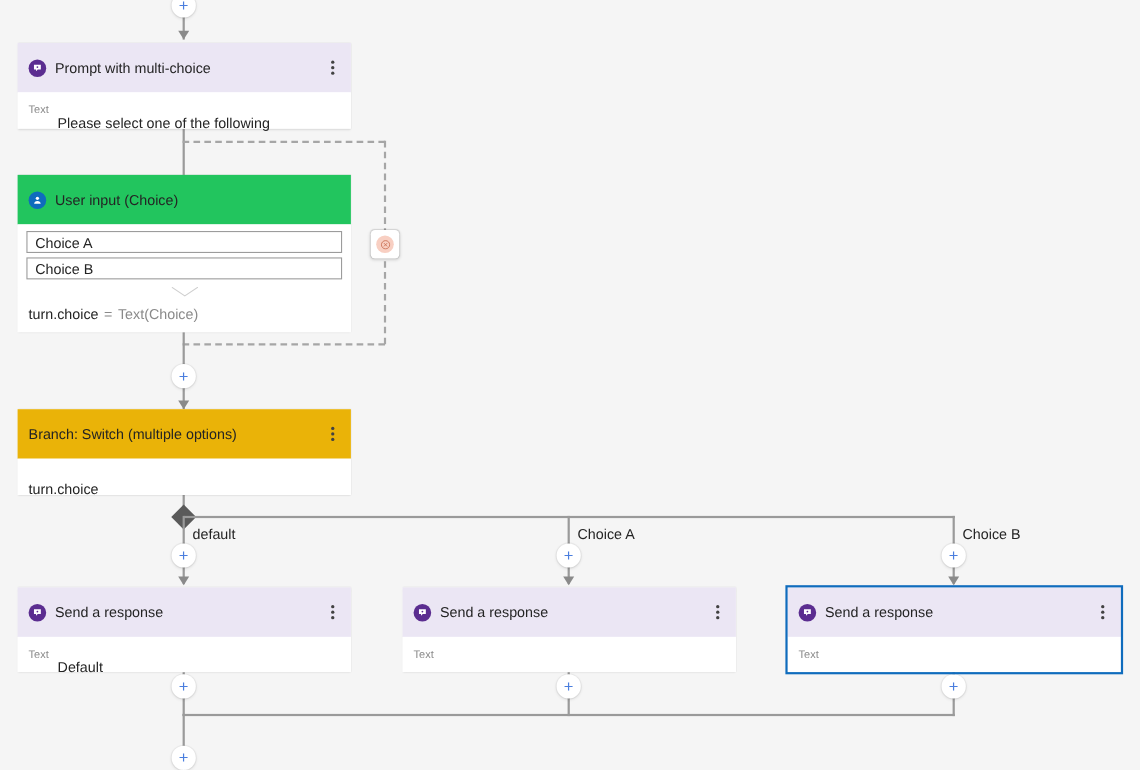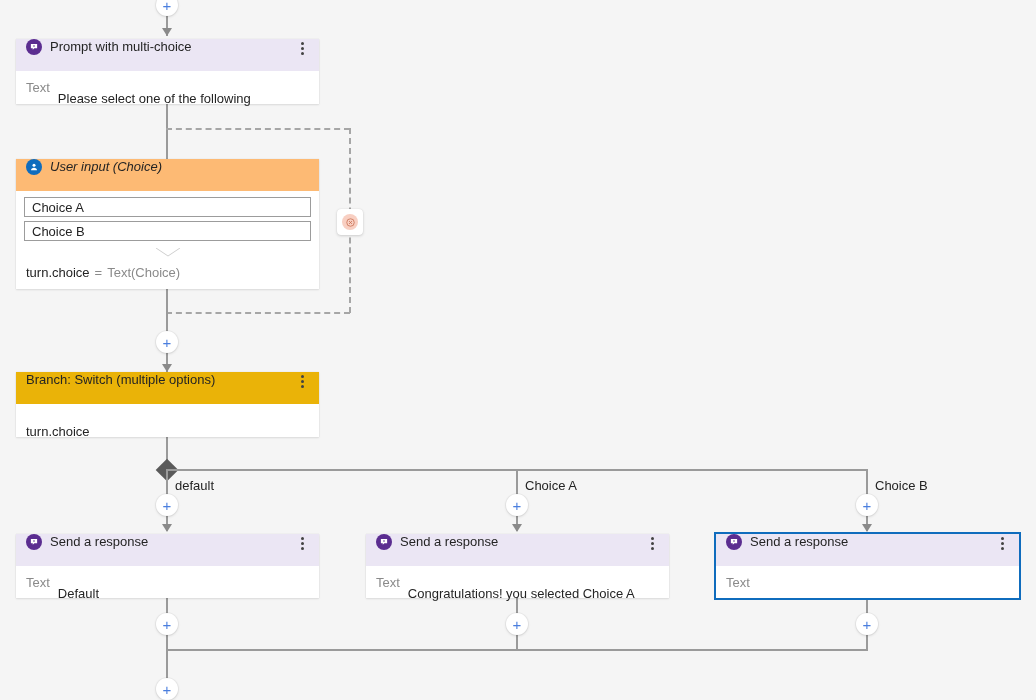--- a/index.html
+++ b/index.html
@@ -31,41 +31,41 @@
   .diamond{position:absolute;width:16px;height:16px;background:#5a5a5a;
     transform:rotate(45deg);}
 
   .branch-label{position:absolute;font-size:13px;color:#242424;white-space:nowrap;}
 
   
   .node{position:absolute;background:#ffffff;
         box-shadow:0 1px 2px rgba(0,0,0,.10),0 0 1px rgba(0,0,0,.12);}
   .node.selected{outline:2px solid #0f6cbd;outline-offset:0;box-shadow:none;}
 
-  .node-head{height:32px;display:flex;align-items:flex-start;padding:0 10px 0 10px;
+  .node-head{height:45px;display:flex;align-items:center;padding:0 10px 0 10px;
     box-sizing:border-box;gap:8px;}
   .head-purple{background:#ebe6f4;}
-  .head-blue{background:#fdba74;font-style:italic;}
+  .head-blue{background:#22c55e;}
   .head-gray{background:#eab308;}
 
   .node-title{font-size:13px;color:#242424;flex:1;white-space:nowrap;overflow:hidden;}
 
   .kebab{width:14px;height:18px;display:flex;flex-direction:column;
     align-items:center;justify-content:center;gap:2px;cursor:pointer;flex:0 0 auto;}
   .kebab i{display:block;width:3px;height:3px;border-radius:50%;background:#424242;}
 
   .ic{width:16px;height:16px;border-radius:50%;flex:0 0 auto;
       display:flex;align-items:center;justify-content:center;}
   .ic svg{display:block;}
   .ic-purple{background:#5b2d90;}
   .ic-blue{background:#0f6cbd;}
 
   .node-body{background:#fff;min-height:32px;display:flex;align-items:center;
     padding:0 10px;box-sizing:border-box;font-size:13px;color:#242424;gap:8px;}
-  .body-label{color:#8a8a8a;font-size:13px;}
+  .body-label{color:#8a8a8a;font-size:10px;}
   .body-val{color:#242424;font-size:13px;margin-top:22px;}
 
   
   .choices{background:#fff;padding:6px 8px 7px 8px;box-sizing:border-box;}
   .choice-box{border:1px solid #9c9c9c;background:#fff;height:20px;
     display:flex;align-items:center;padding:0 7px;font-size:13px;color:#242424;
     box-sizing:border-box;margin-bottom:4px;}
   .choice-box:last-child{margin-bottom:0;}
   .ui-notch{position:absolute;left:50%;margin-left:-12px;width:24px;height:9px;}
   .ui-foot{background:#fff;height:33px;display:flex;align-items:center;
@@ -234,21 +234,20 @@
       </span>
       <span class="node-title">Send a response</span>
       <span class="kebab">
         <i></i>
           <i></i>
           <i></i>
       </span>
     </div>
     <div class="node-body" style="height:31px;">
       <span class="body-label">Text</span>
-      <span class="body-val">Congratulations! you selected Choice A</span>
     </div>
   </div>
 
   <div class="node selected" style="left:716px;top:534px;width:303px;">
     <div class="node-head head-purple">
       <span class="ic ic-purple">
         <svg width="10" height="10" viewBox="0 0 16 16" aria-hidden="true">
           <path d="M3 3h10v7H8.5L6 12.5V10H3z" fill="#ffffff"></path>
           <circle cx="8" cy="6.3" r="1.3" fill="#5b2d90"></circle>
         </svg>

